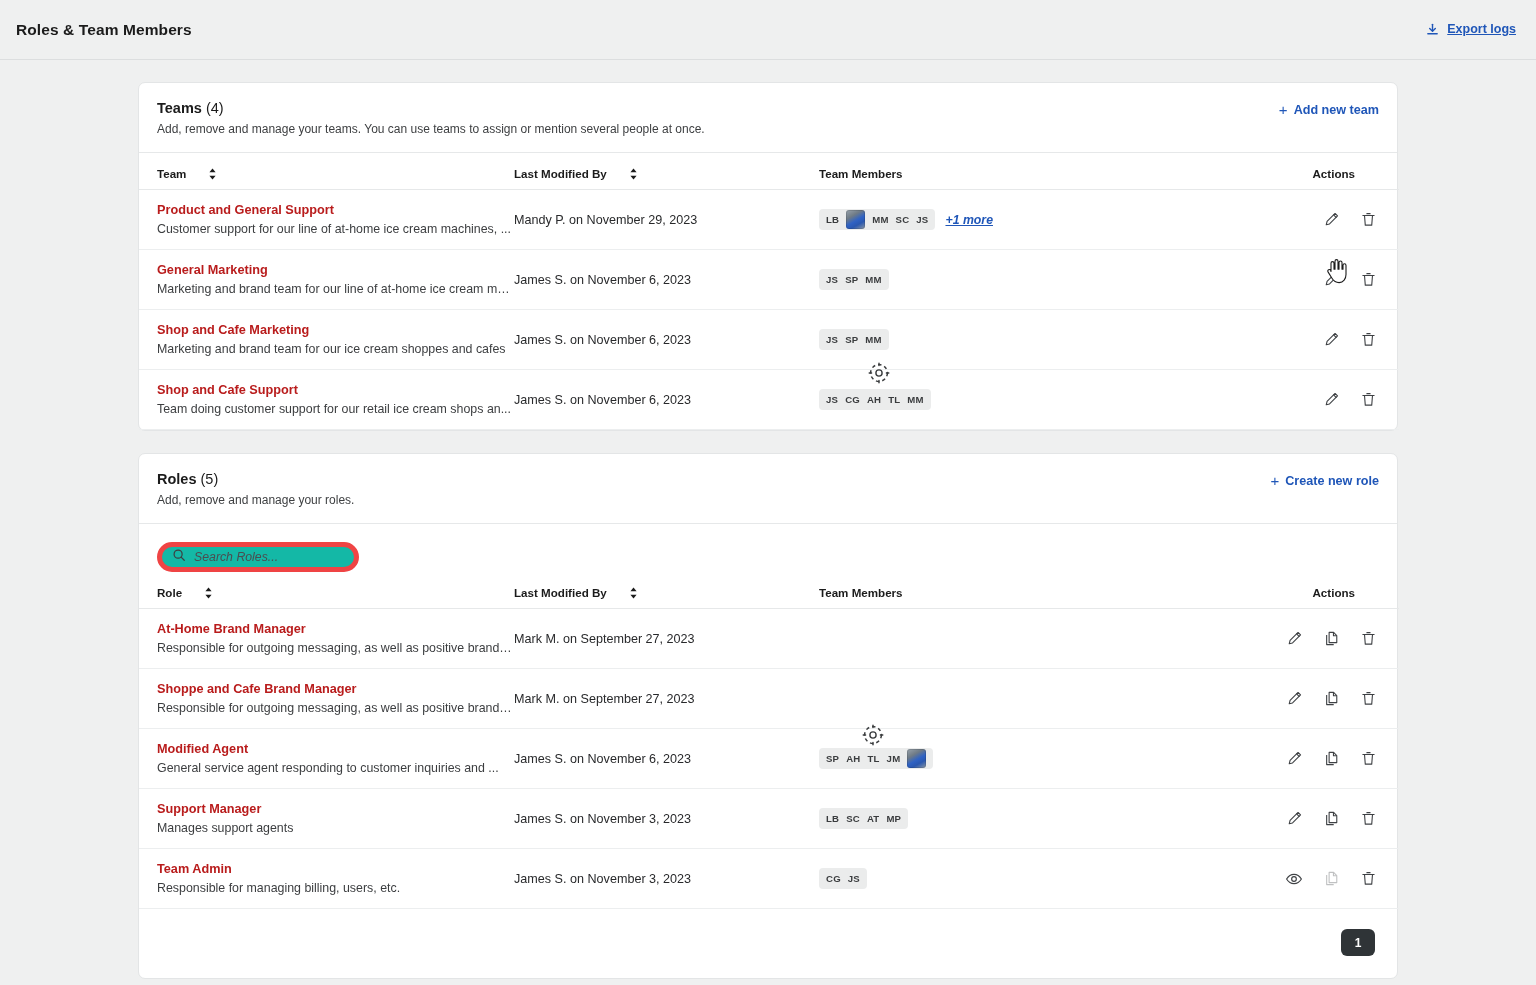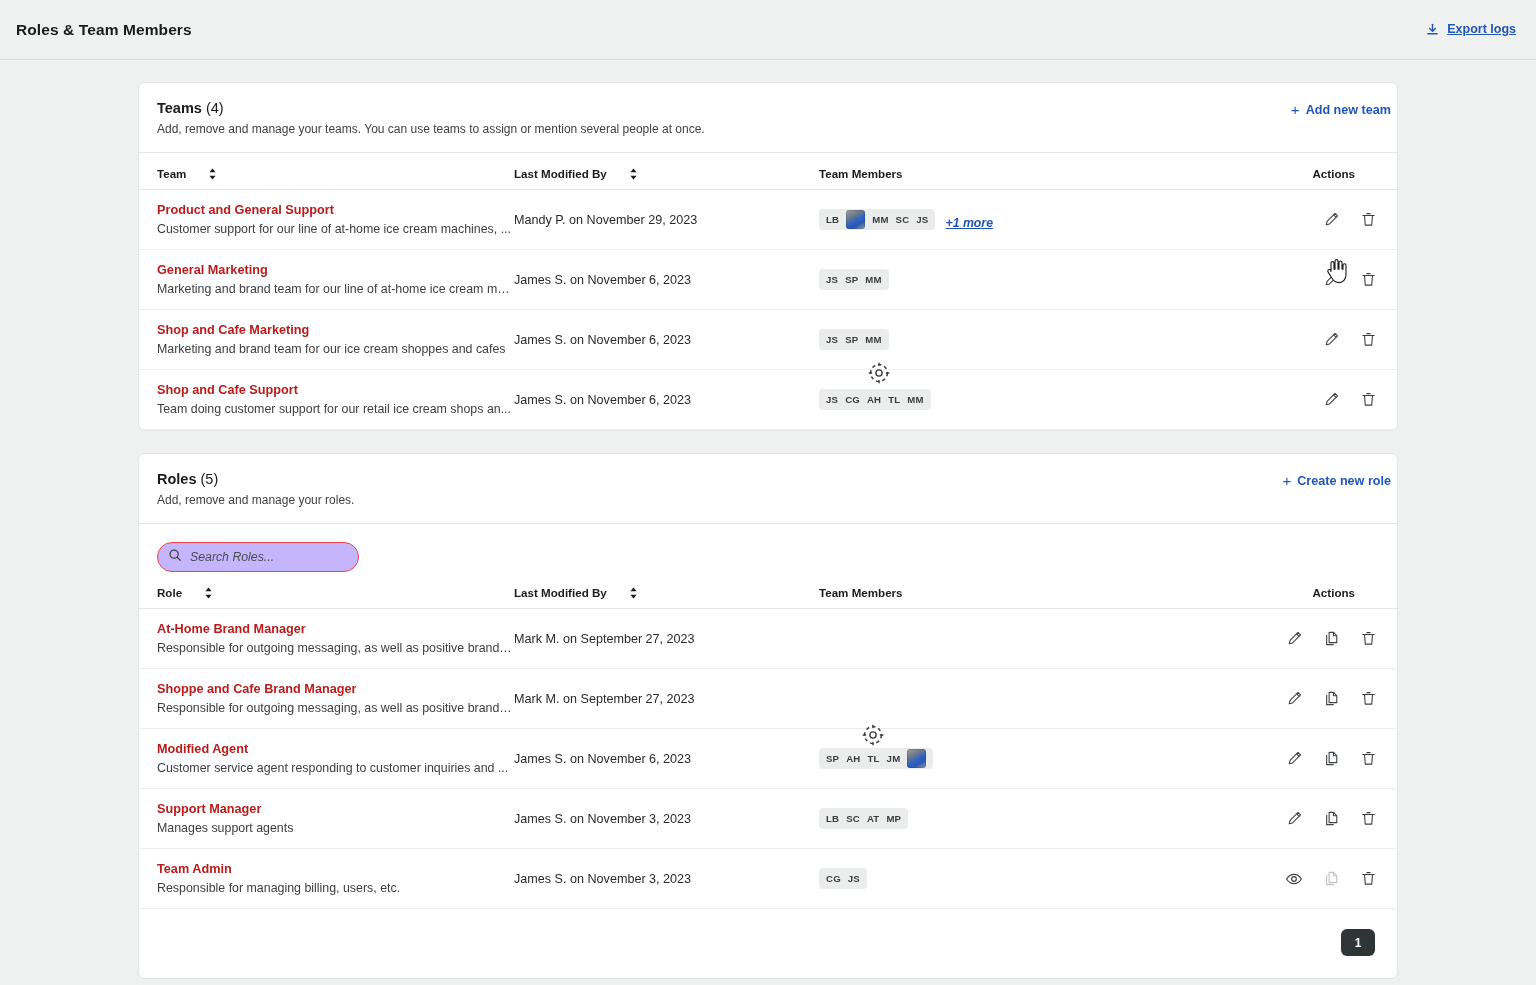--- a/index.html
+++ b/index.html
@@ -45,21 +45,21 @@
 
   .card {
     width: 1260px;
     margin: 0 auto 22px auto;
     background: #ffffff;
     border: 1px solid #e3e5e6;
     border-radius: 7px;
   }
 
   .card-head {
-    padding: 17px 6px 16px 18px;
+    padding: 17px 18px 16px 18px;
     display: flex;
     align-items: flex-start;
     border-bottom: 1px solid #e6e8e9;
   }
   .card-head .txt { flex: 1; }
   .card-title {
     font-size: 14.5px; font-weight: bold; color: #1b1b1b; margin-bottom: 6px;
   }
   .card-title .count { font-weight: normal; }
   .card-sub { font-size: 12px; color: #3d3f41; }
@@ -68,25 +68,25 @@
     display: flex; align-items: center; gap: 6px;
     color: #1f56b8; font-size: 12.6px; font-weight: bold;
     cursor: pointer; white-space: nowrap; padding-top: 2px;
   }
   .plus { font-size: 15px; font-weight: normal; line-height: 1; }
 
   
   .search-wrap { padding: 18px 18px 0 18px; }
   .search-box {
     width: 202px; height: 30px;
-    border: 1px solid #ef4444;
+    border: 5px solid #ef4444;
     border-radius: 15px;
     display: flex; align-items: center;
     padding: 0 10px; gap: 8px;
-    background: #c4b5fd;
+    background: #14b8a6;
   }
   .search-box input {
     border: none; outline: none; flex: 1;
     font-family: "Liberation Sans", sans-serif;
     font-size: 12.3px; font-style: italic; color: #3d3f41;
     background: transparent;
   }
   .search-box input::placeholder { color: #4a4d50; font-style: italic; opacity: 1; }
 
   
@@ -116,21 +116,21 @@
   .col-actions { width: 160px; }
 
   .c-actions { padding-right: 22px; }
   .actions-row { display: flex; align-items: center; justify-content: flex-end; gap: 20px; }
   .act { cursor: pointer; line-height: 0; display: block; }
   .act.disabled { opacity: .32; cursor: default; }
 
   th.c-actions .th-inner { justify-content: flex-end; padding-right: 22px; }
 
   
-  .members { display: flex; align-items: flex-end; gap: 10px; }
+  .members { display: flex; align-items: center; gap: 10px; }
   .chip-group {
     display: inline-flex; align-items: center;
     background: #ebecec; border-radius: 4px;
     padding: 3px 7px; gap: 7px; height: 21px;
   }
   .ini { font-size: 9.6px; font-weight: bold; color: #3a3c3e; letter-spacing: .2px; }
   .photo {
     width: 19px; height: 19px; border-radius: 3px;
     background: linear-gradient(150deg,#9aa4ad 0%,#6f7b86 32%,#2f62c4 55%,#2a58b0 72%,#8e99a3 100%);
     display: inline-block; flex: none;
@@ -482,21 +482,21 @@
                     <path d="M3.4 5.3h13.2"></path>
                     <path d="M8.1 3.1h3.8"></path>
                     <path d="M5.3 5.3l.9 11.3h7.6l.9-11.3"></path>
                   </svg></span>
               </div>
             </td>
           </tr>
           <tr>
             <td class="c-name">
               <div class="n">Modified Agent</div>
-              <div class="d">Customer service agent responding to customer inquiries and ...</div>
+              <div class="d">General service agent responding to customer inquiries and ...</div>
             </td>
             <td>James S. on November 6, 2023</td>
             <td>
               <div class="members">
                 <span class="chip-group">
                   <span class="ini">SP</span>
                   <span class="ini">AH</span>
                   <span class="ini">TL</span>
                   <span class="ini">JM</span>
                   <span class="photo"></span>

